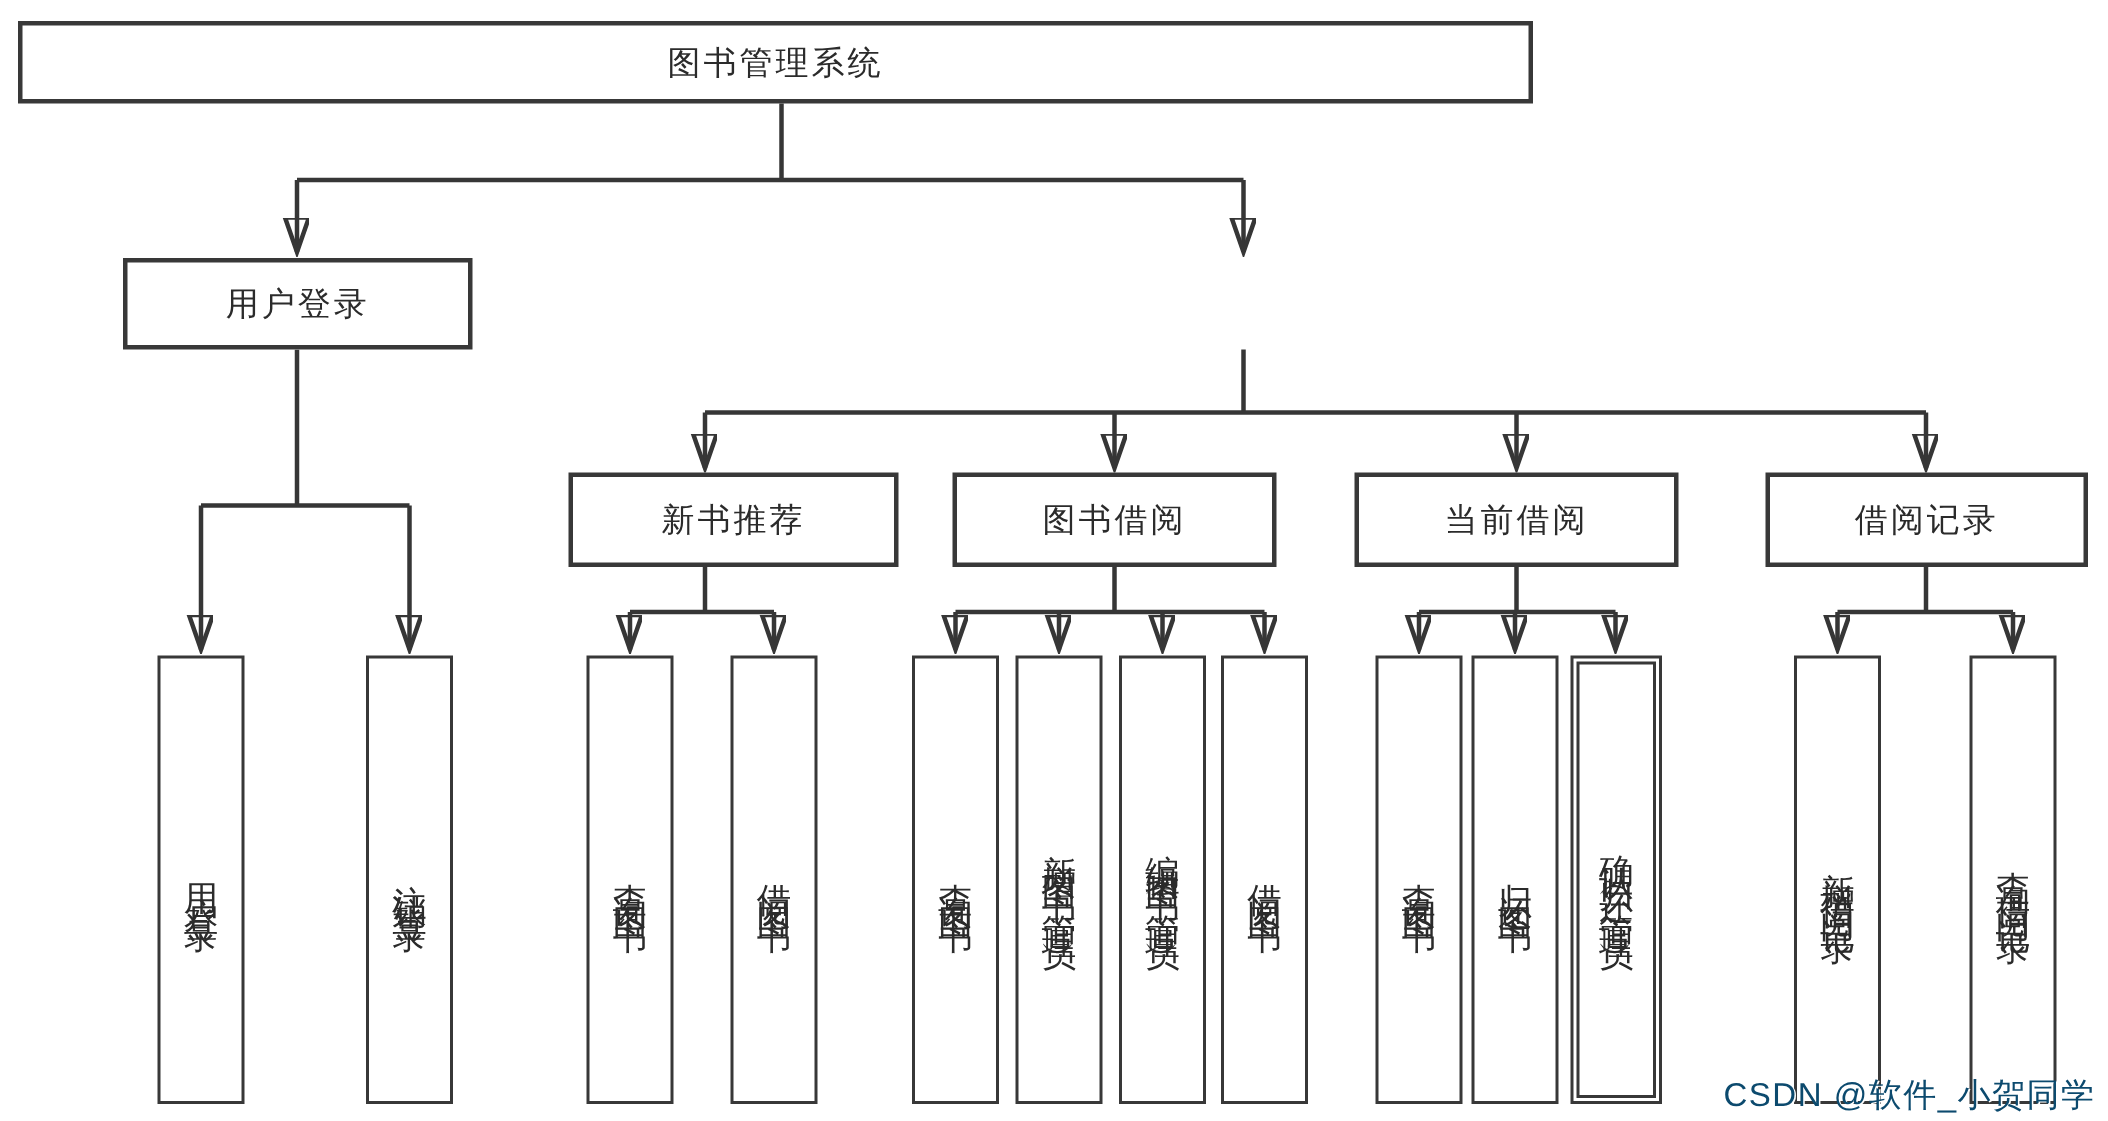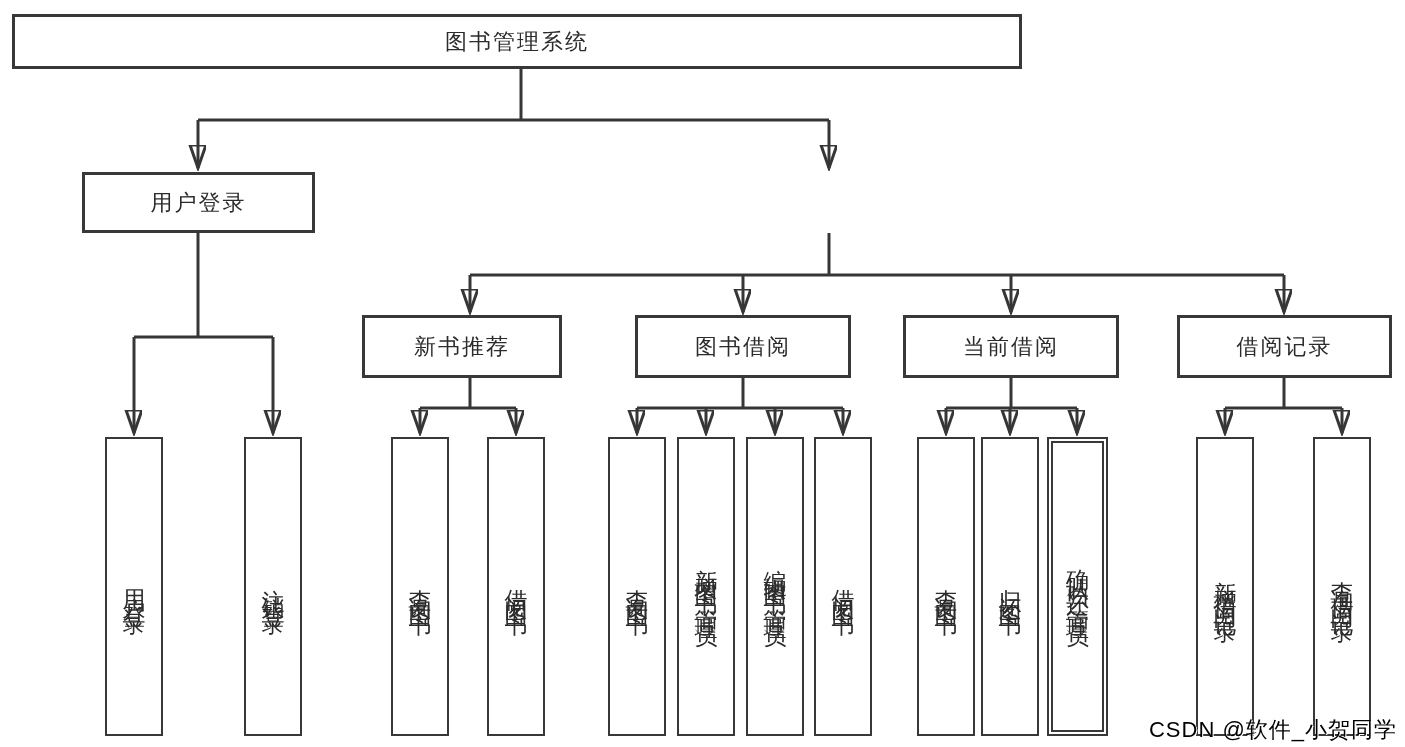--- a/index.html
+++ b/index.html
@@ -61,21 +61,21 @@
     border: 2px solid #383838;
     pointer-events: none;
   }
   .watermark {
     position: absolute;
     right: 8px;
     bottom: 2px;
     z-index: 3;
     font-size: 22px;
     letter-spacing: 1px;
-    color: #000000;
+    color: #0c4a6e;
     text-shadow: 1px 1px 0 #ffffff;
     white-space: nowrap;
   }
 </style>
 </head>
 <body>
 
 <div class="stage">
 
   <svg class="wires" viewBox="0 0 1405 747" aria-hidden="true">
@@ -127,21 +127,21 @@
   </svg>
 
   <div class="box" style="left:12px; top:14px; width:1010px; height:55px;">
     <span class="hlabel">图书管理系统</span>
   </div>
 
   <div class="box" style="left:82px; top:172px; width:233px; height:61px;">
     <span class="hlabel">用户登录</span>
   </div>
 
-  <div class="box" style="left:362px; top:315px; width:200px; height:63px;">
+  <div class="box" style="left:379px; top:315px; width:220px; height:63px;">
     <span class="hlabel">新书推荐</span>
   </div>
   <div class="box" style="left:635px; top:315px; width:216px; height:63px;">
     <span class="hlabel">图书借阅</span>
   </div>
   <div class="box" style="left:903px; top:315px; width:216px; height:63px;">
     <span class="hlabel">当前借阅</span>
   </div>
   <div class="box" style="left:1177px; top:315px; width:215px; height:63px;">
     <span class="hlabel">借阅记录</span>

